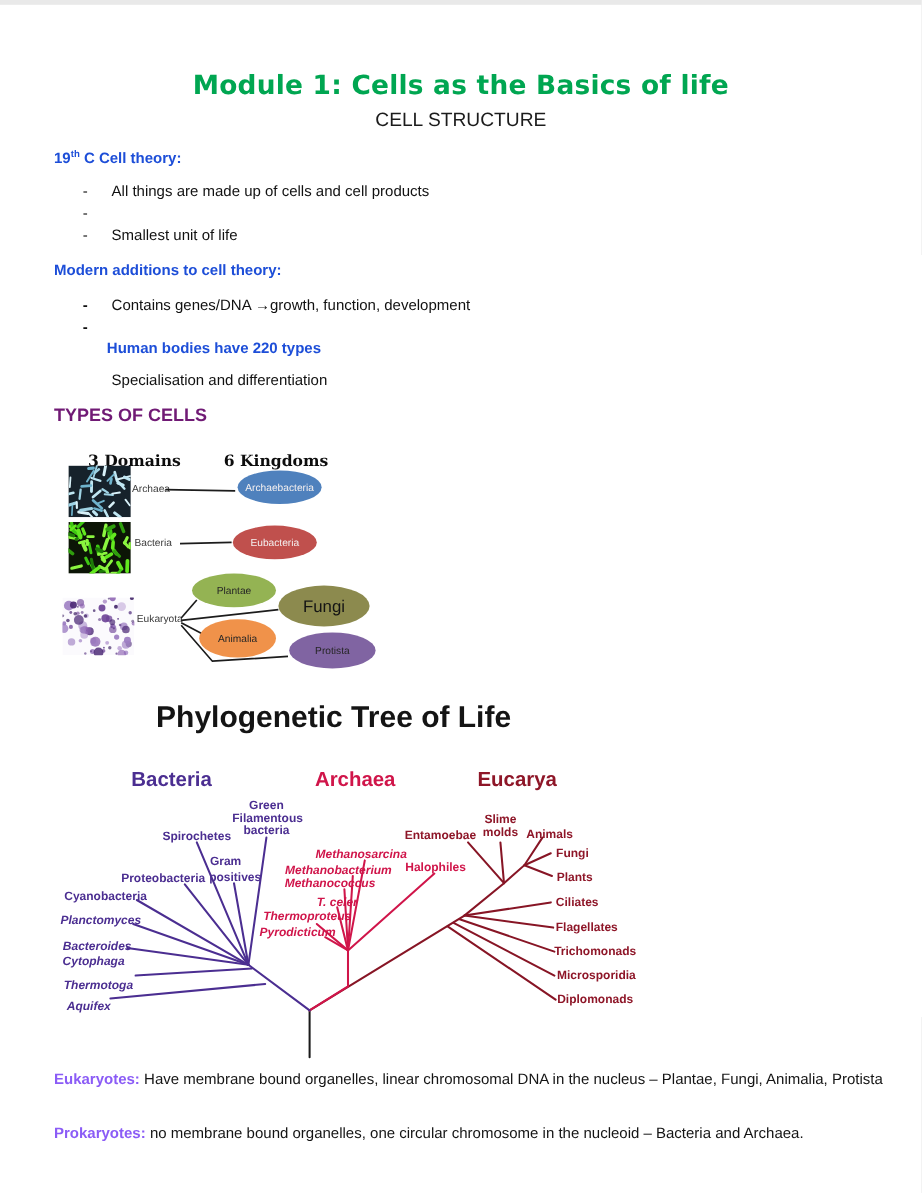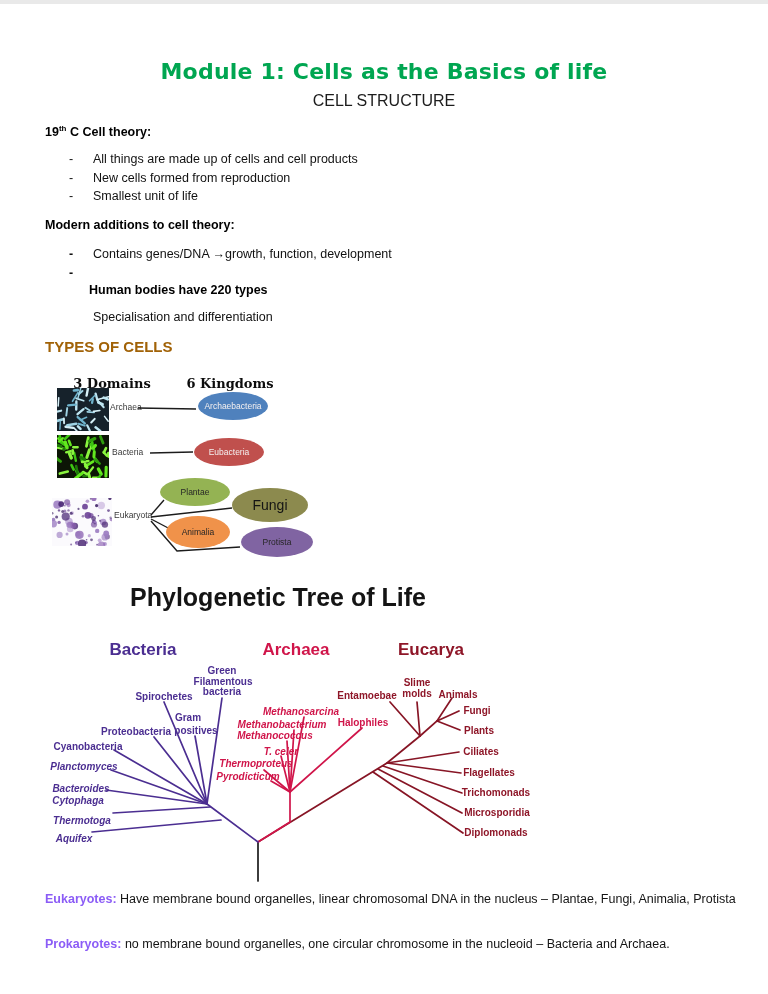--- a/index.html
+++ b/index.html
@@ -2,22 +2,22 @@
 <html><head>
 <meta charset="utf-8">
 <style>
   html,body{margin:0;padding:0;background:#e9e9e9;}
   .page{position:relative;width:768px;height:994px;margin:4px auto;background:#ffffff;
         font-family:"Liberation Sans",sans-serif;color:#111;overflow:hidden;}
   .abs{position:absolute;}
   .doc-title{top:55px;left:0;width:768px;text-align:center;
              font-family:"DejaVu Sans",sans-serif;font-weight:bold;font-size:22px;letter-spacing:.2px;}
   .doc-subtitle{top:88px;left:0;width:768px;text-align:center;font-size:16px;color:#1c1c1c;}
-  .h-bold{left:45px;font-size:12.5px;font-weight:bold;color:#000000;}
-  .h-big{left:45px;font-size:15px;font-weight:bold;color:#a16207;}
+  .h-bold{left:45px;font-size:12.5px;font-weight:bold;color:#1d4ed8;}
+  .h-big{left:45px;font-size:15px;font-weight:bold;color:#701a75;}
   .note{left:93px;font-size:12.5px;}
   .blist{left:69px;}
   .brow{display:flex;line-height:18.5px;font-size:12.5px;}
   .brow .dash{width:24px;flex:0 0 24px;}
   .brow.bolddash .dash{font-weight:bold;}
   sup{font-size:8px;vertical-align:super;line-height:0;}
   .para{left:45px;width:700px;font-size:12.5px;line-height:19px;color:#141414;}
   .para b{color:#8b5cf6;}
   svg{display:block;}
   svg text{font-family:"Liberation Sans",sans-serif;}
@@ -45,21 +45,20 @@
   <div class="abs h-bold" style="top:121px;">
     <span>19</span><sup>th</sup><span> C Cell theory:</span>
   </div>
   <div class="abs blist" style="top:146px;">
     <div class="brow">
       <span class="dash">-</span>
       <span>All things are made up of cells and cell products</span>
     </div>
     <div class="brow">
       <span class="dash">-</span>
-      <span>New cells formed from reproduction</span>
     </div>
     <div class="brow">
       <span class="dash">-</span>
       <span>Smallest unit of life</span>
     </div>
   </div>
 
   <div class="abs h-bold" style="top:214px;">Modern additions to cell theory:</div>
   <div class="abs blist" style="top:241px;">
     <div class="brow bolddash">

